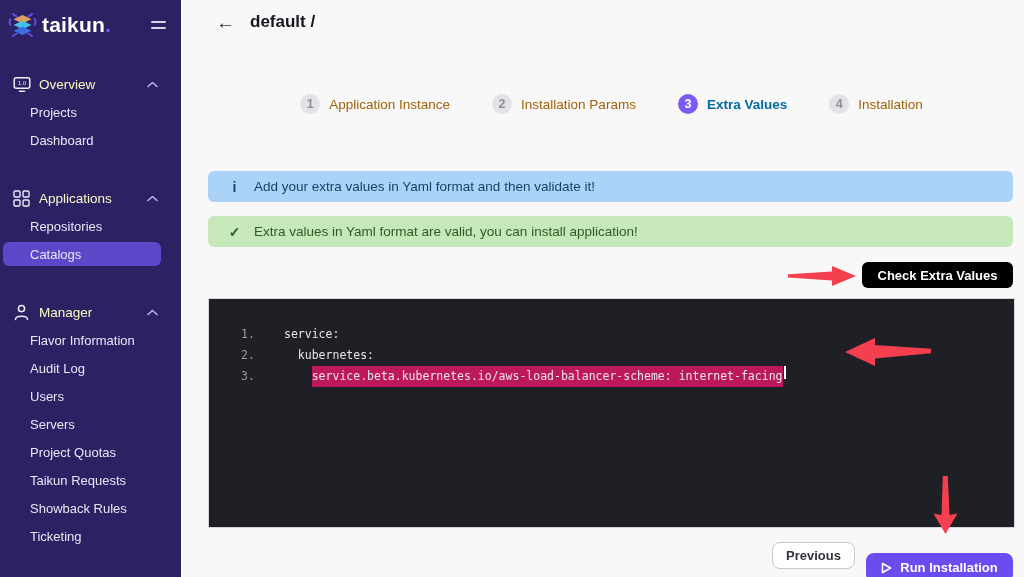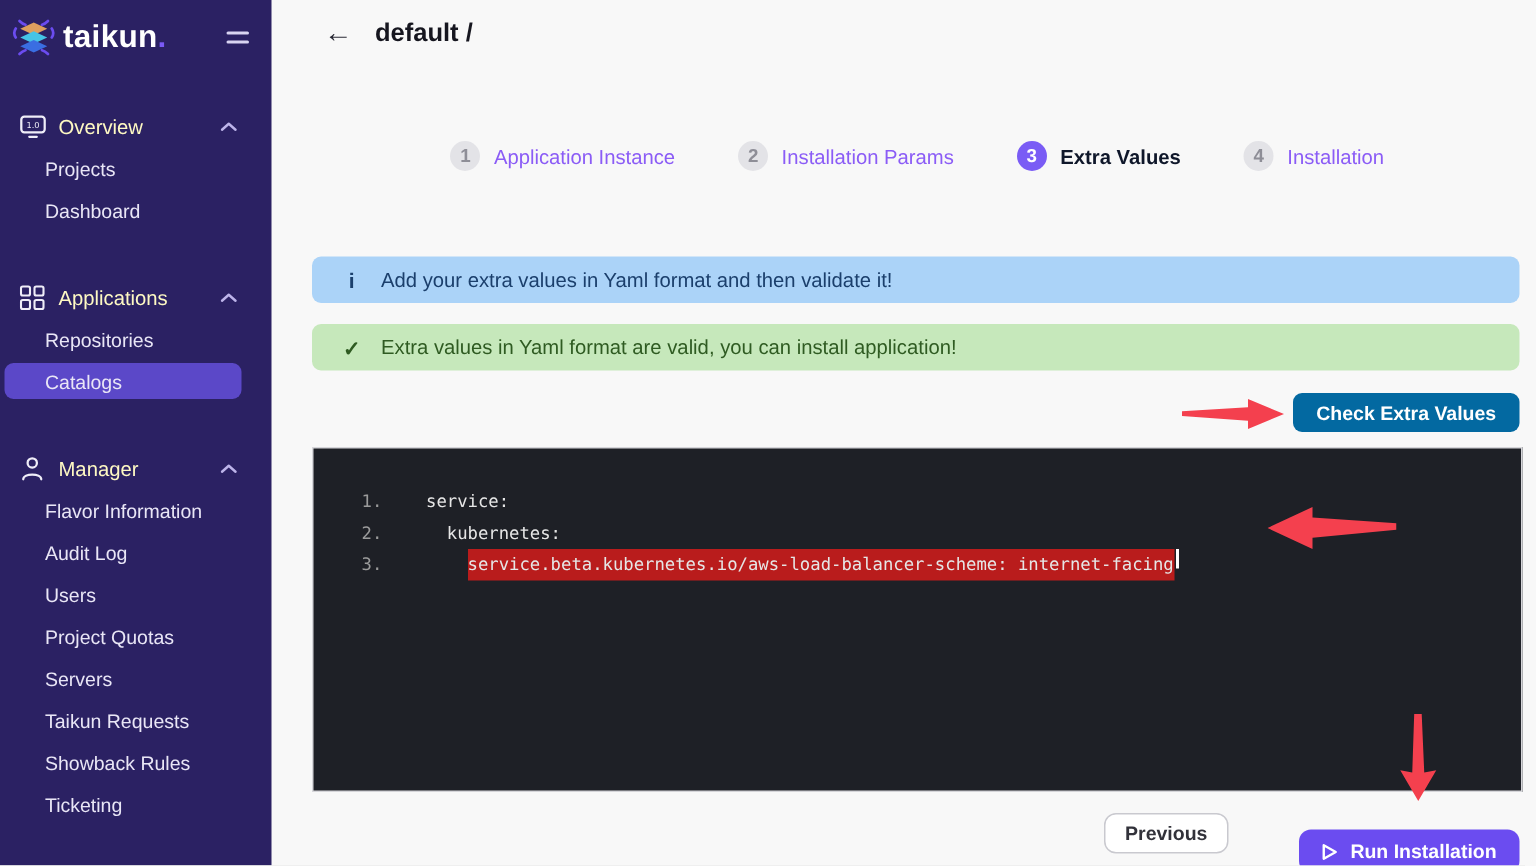--- a/index.html
+++ b/index.html
@@ -28,42 +28,42 @@
   
   .page-header { position:absolute; left:216px; top:12px; display:flex; align-items:center; color:#16161f; z-index:2; }
   .back-arrow { font-size:19px; color:#2a2a35; margin-right:15px; cursor:pointer; line-height:1; }
   .breadcrumb { font-size:17px; font-weight:700; }
   .page-title { font-size:22px; font-weight:700; margin-left:6px; }
 
   
   .stepper { position:absolute; left:208px; width:807px; top:94px; display:flex; justify-content:center; gap:42px; z-index:2; }
   .step { display:flex; align-items:center; gap:9px; font-size:13.5px; cursor:pointer; }
   .step-num { width:20px; height:20px; border-radius:50%; background:#e3e3e7; color:#8e8e97; display:flex; align-items:center; justify-content:center; font-size:12.5px; font-weight:600; flex:none; }
-  .step-label { color:#8b5cf6; }
+  .step-label { color:#a16207; }
   .step.active .step-num { background:#7a5cf5; color:#fff; }
-  .step.active .step-label { color:#0f172a; font-weight:700; }
+  .step.active .step-label { color:#0369a1; font-weight:700; }
 
   
   .alert { position:absolute; left:208px; width:805px; height:31px; border-radius:6px; display:flex; align-items:center; padding-left:20px; font-size:13.5px; font-weight:500; z-index:2; }
   .alert-info { top:171px; background:#abd3f8; color:#1b3f6c; }
   .alert-success { top:216px; background:#c6e8bb; color:#2f5b22; }
   .alert-icon { width:13px; margin-right:13px; font-weight:700; font-size:14px; text-align:center; }
 
   
   button { font-family:"Liberation Sans", sans-serif; cursor:pointer; }
-  .check-btn { position:absolute; left:862px; top:262px; width:151px; height:26px; background:#0369a1; color:#fff; border:none; border-radius:6px; font-size:13px; font-weight:600; z-index:2; }
-  .prev-btn { position:absolute; left:736px; top:542px; width:83px; height:27px; background:#ffffff; border:1px solid #c9c9cf; border-radius:8px; font-size:13px; font-weight:600; color:#32323a; z-index:2; }
+  .check-btn { position:absolute; left:862px; top:262px; width:151px; height:26px; background:#000000; color:#fff; border:none; border-radius:6px; font-size:13px; font-weight:600; z-index:2; }
+  .prev-btn { position:absolute; left:772px; top:542px; width:83px; height:27px; background:#ffffff; border:1px solid #c9c9cf; border-radius:8px; font-size:13px; font-weight:600; color:#32323a; z-index:2; }
   .run-btn { position:absolute; left:866px; top:541px; width:147px; height:29px; background:#6b4cf0; border:none; border-radius:8px; color:#fff; font-size:13px; font-weight:600; display:flex; align-items:center; justify-content:center; gap:8px; z-index:2;margin-top:12px; }
 
   
   .editor { position:absolute; left:208px; top:298px; width:807px; height:230px; background:#1e2026; border:1px solid #d6d6da; padding-top:25px; font-family:"DejaVu Sans Mono", monospace; font-size:11.5px; color:#e6e6e6; z-index:1; cursor:text; }
   .code-line { display:flex; height:21px; line-height:21px; }
   .line-num { width:43px; margin-left:32px; color:#9b9b9b; flex:none; }
   .code { white-space:pre; }
-  .code.hl { background:#b91c1c; }
+  .code.hl { background:#be185d; }
   .cursor { display:inline-block; width:2px; height:13px; background:#ffffff; vertical-align:-2px; margin-left:1px; }
 
   
   .arrow { position:absolute; pointer-events:none; z-index:4; }
   .arrow-check { left:788px; top:265px; }
   .arrow-editor { left:845px; top:337px; }
   .arrow-run { left:932px; top:476px; }
 </style>
 </head>
 <body>
@@ -157,24 +157,24 @@
           <div class="nav-item">
             <span>Flavor Information</span>
           </div>
           <div class="nav-item">
             <span>Audit Log</span>
           </div>
           <div class="nav-item">
             <span>Users</span>
           </div>
           <div class="nav-item">
+            <span>Servers</span>
+          </div>
+          <div class="nav-item">
             <span>Project Quotas</span>
-          </div>
-          <div class="nav-item">
-            <span>Servers</span>
           </div>
           <div class="nav-item">
             <span>Taikun Requests</span>
           </div>
           <div class="nav-item">
             <span>Showback Rules</span>
           </div>
           <div class="nav-item">
             <span>Ticketing</span>
           </div>

